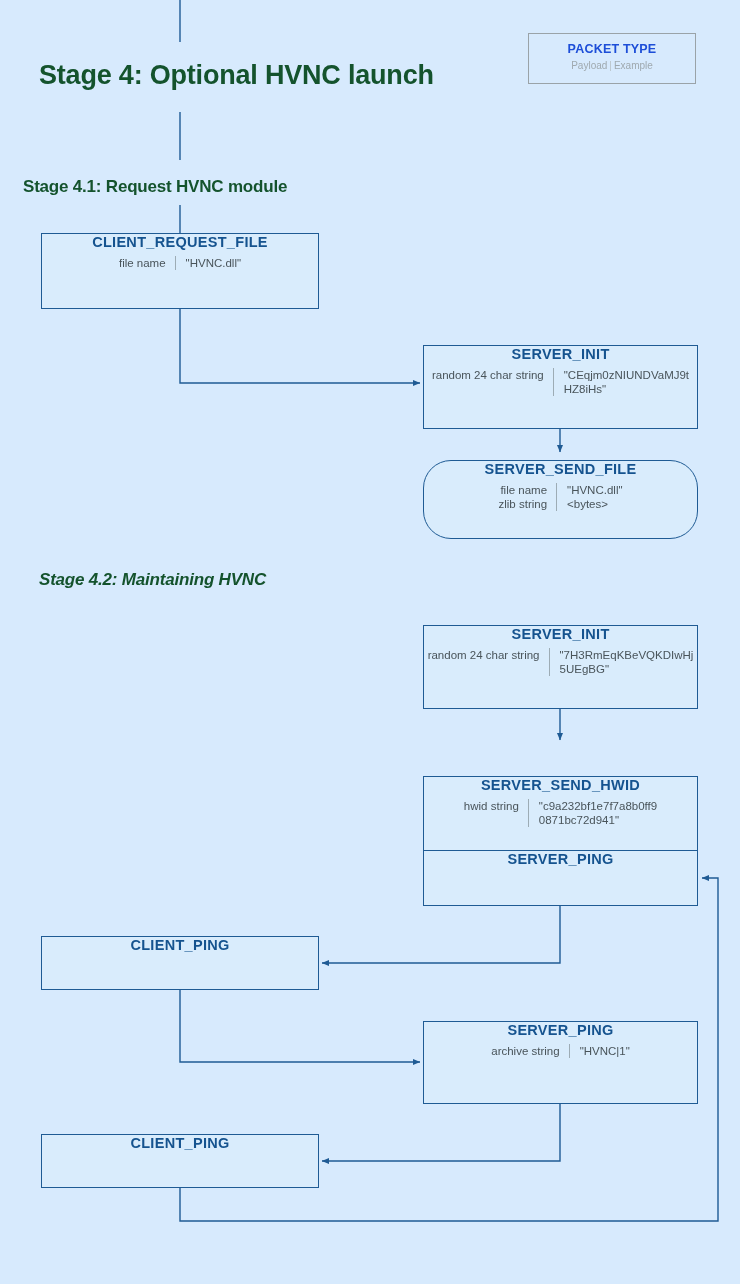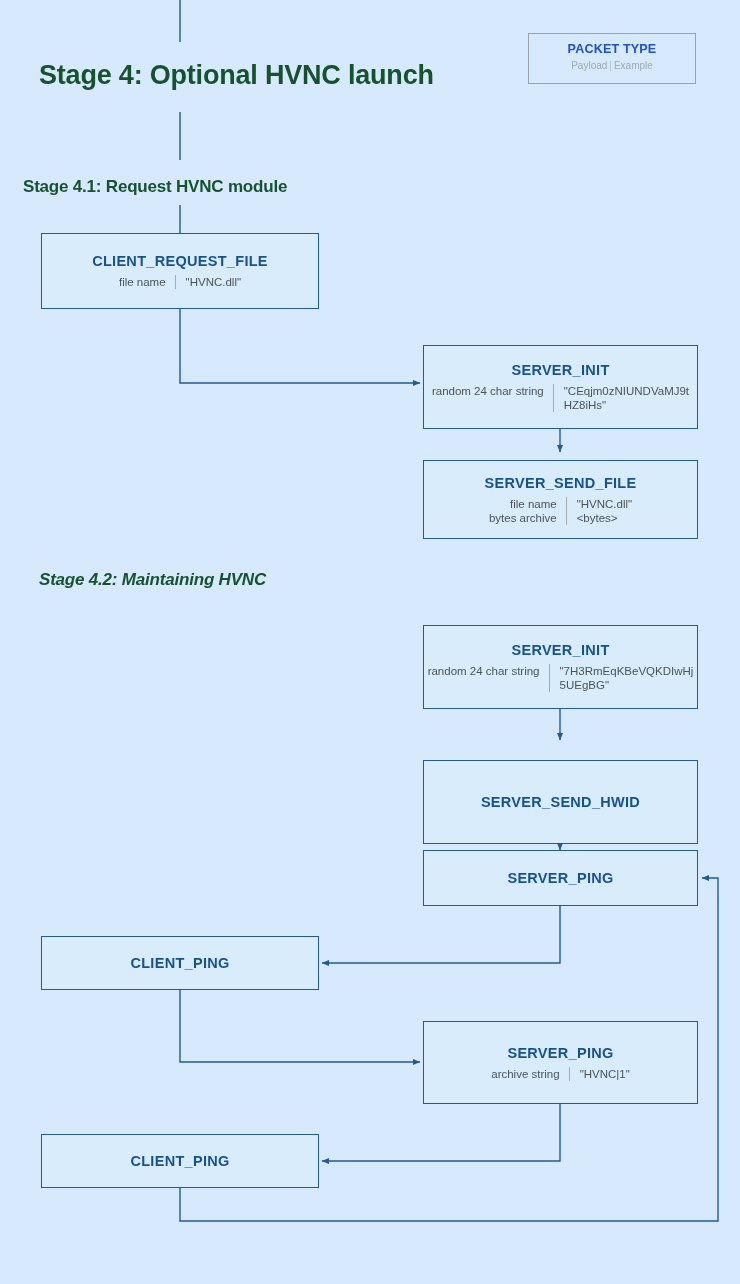--- a/index.html
+++ b/index.html
@@ -85,21 +85,20 @@
   }
   
   .node {
     position: absolute;
     box-sizing: border-box;
     border: 1.4px solid #1f5b94;
     background: #d9ecfc;
     display: flex;
     flex-direction: column;
     align-items: center;
-    justify-content: center;
   }
   .node-title {
     color: #15538f;
     font-weight: bold;
     font-size: 14.5px;
     letter-spacing: 0.3px;
     text-align: center;
   }
   .node-rows {
     margin-top: 6px;
@@ -188,47 +187,54 @@
   <div class="node-title">SERVER_INIT</div>
   <div class="node-rows">
     <div class="node-row">
       <div class="row-label">random 24 char string</div>
       <div class="row-value">"CEqjm0zNIUNDVaMJ9t
 HZ8iHs"</div>
     </div>
   </div>
 </div>
 
-<div class="node" style="left:423px; top:460px; width:275px; height:79px;">
+<div class="node" style="left:423px; top:460px; width:275px; height:79px;border-radius:28px;">
   <div class="node-title">SERVER_SEND_FILE</div>
   <div class="node-rows">
     <div class="node-row">
       <div class="row-label">file name</div>
       <div class="row-value">"HVNC.dll"</div>
     </div>
     <div class="node-row">
-      <div class="row-label">bytes archive</div>
+      <div class="row-label">zlib string</div>
       <div class="row-value">&lt;bytes&gt;</div>
     </div>
   </div>
 </div>
 
 <div class="node" style="left:423px; top:625px; width:275px; height:84px;">
   <div class="node-title">SERVER_INIT</div>
   <div class="node-rows">
     <div class="node-row">
       <div class="row-label">random 24 char string</div>
       <div class="row-value">"7H3RmEqKBeVQKDIwHj
 5UEgBG"</div>
     </div>
   </div>
 </div>
 
-<div class="node" style="left:423px; top:760px; width:275px; height:84px;">
+<div class="node" style="left:423px; top:776px; width:275px; height:84px;">
   <div class="node-title">SERVER_SEND_HWID</div>
+  <div class="node-rows">
+    <div class="node-row">
+      <div class="row-label">hwid string</div>
+      <div class="row-value">"c9a232bf1e7f7a8b0ff9
+0871bc72d941"</div>
+    </div>
+  </div>
 </div>
 
 <div class="node compact" style="left:423px; top:850px; width:275px; height:56px;">
   <div class="node-title">SERVER_PING</div>
 </div>
 
 <div class="node compact" style="left:41px; top:936px; width:278px; height:54px;">
   <div class="node-title">CLIENT_PING</div>
 </div>
 

